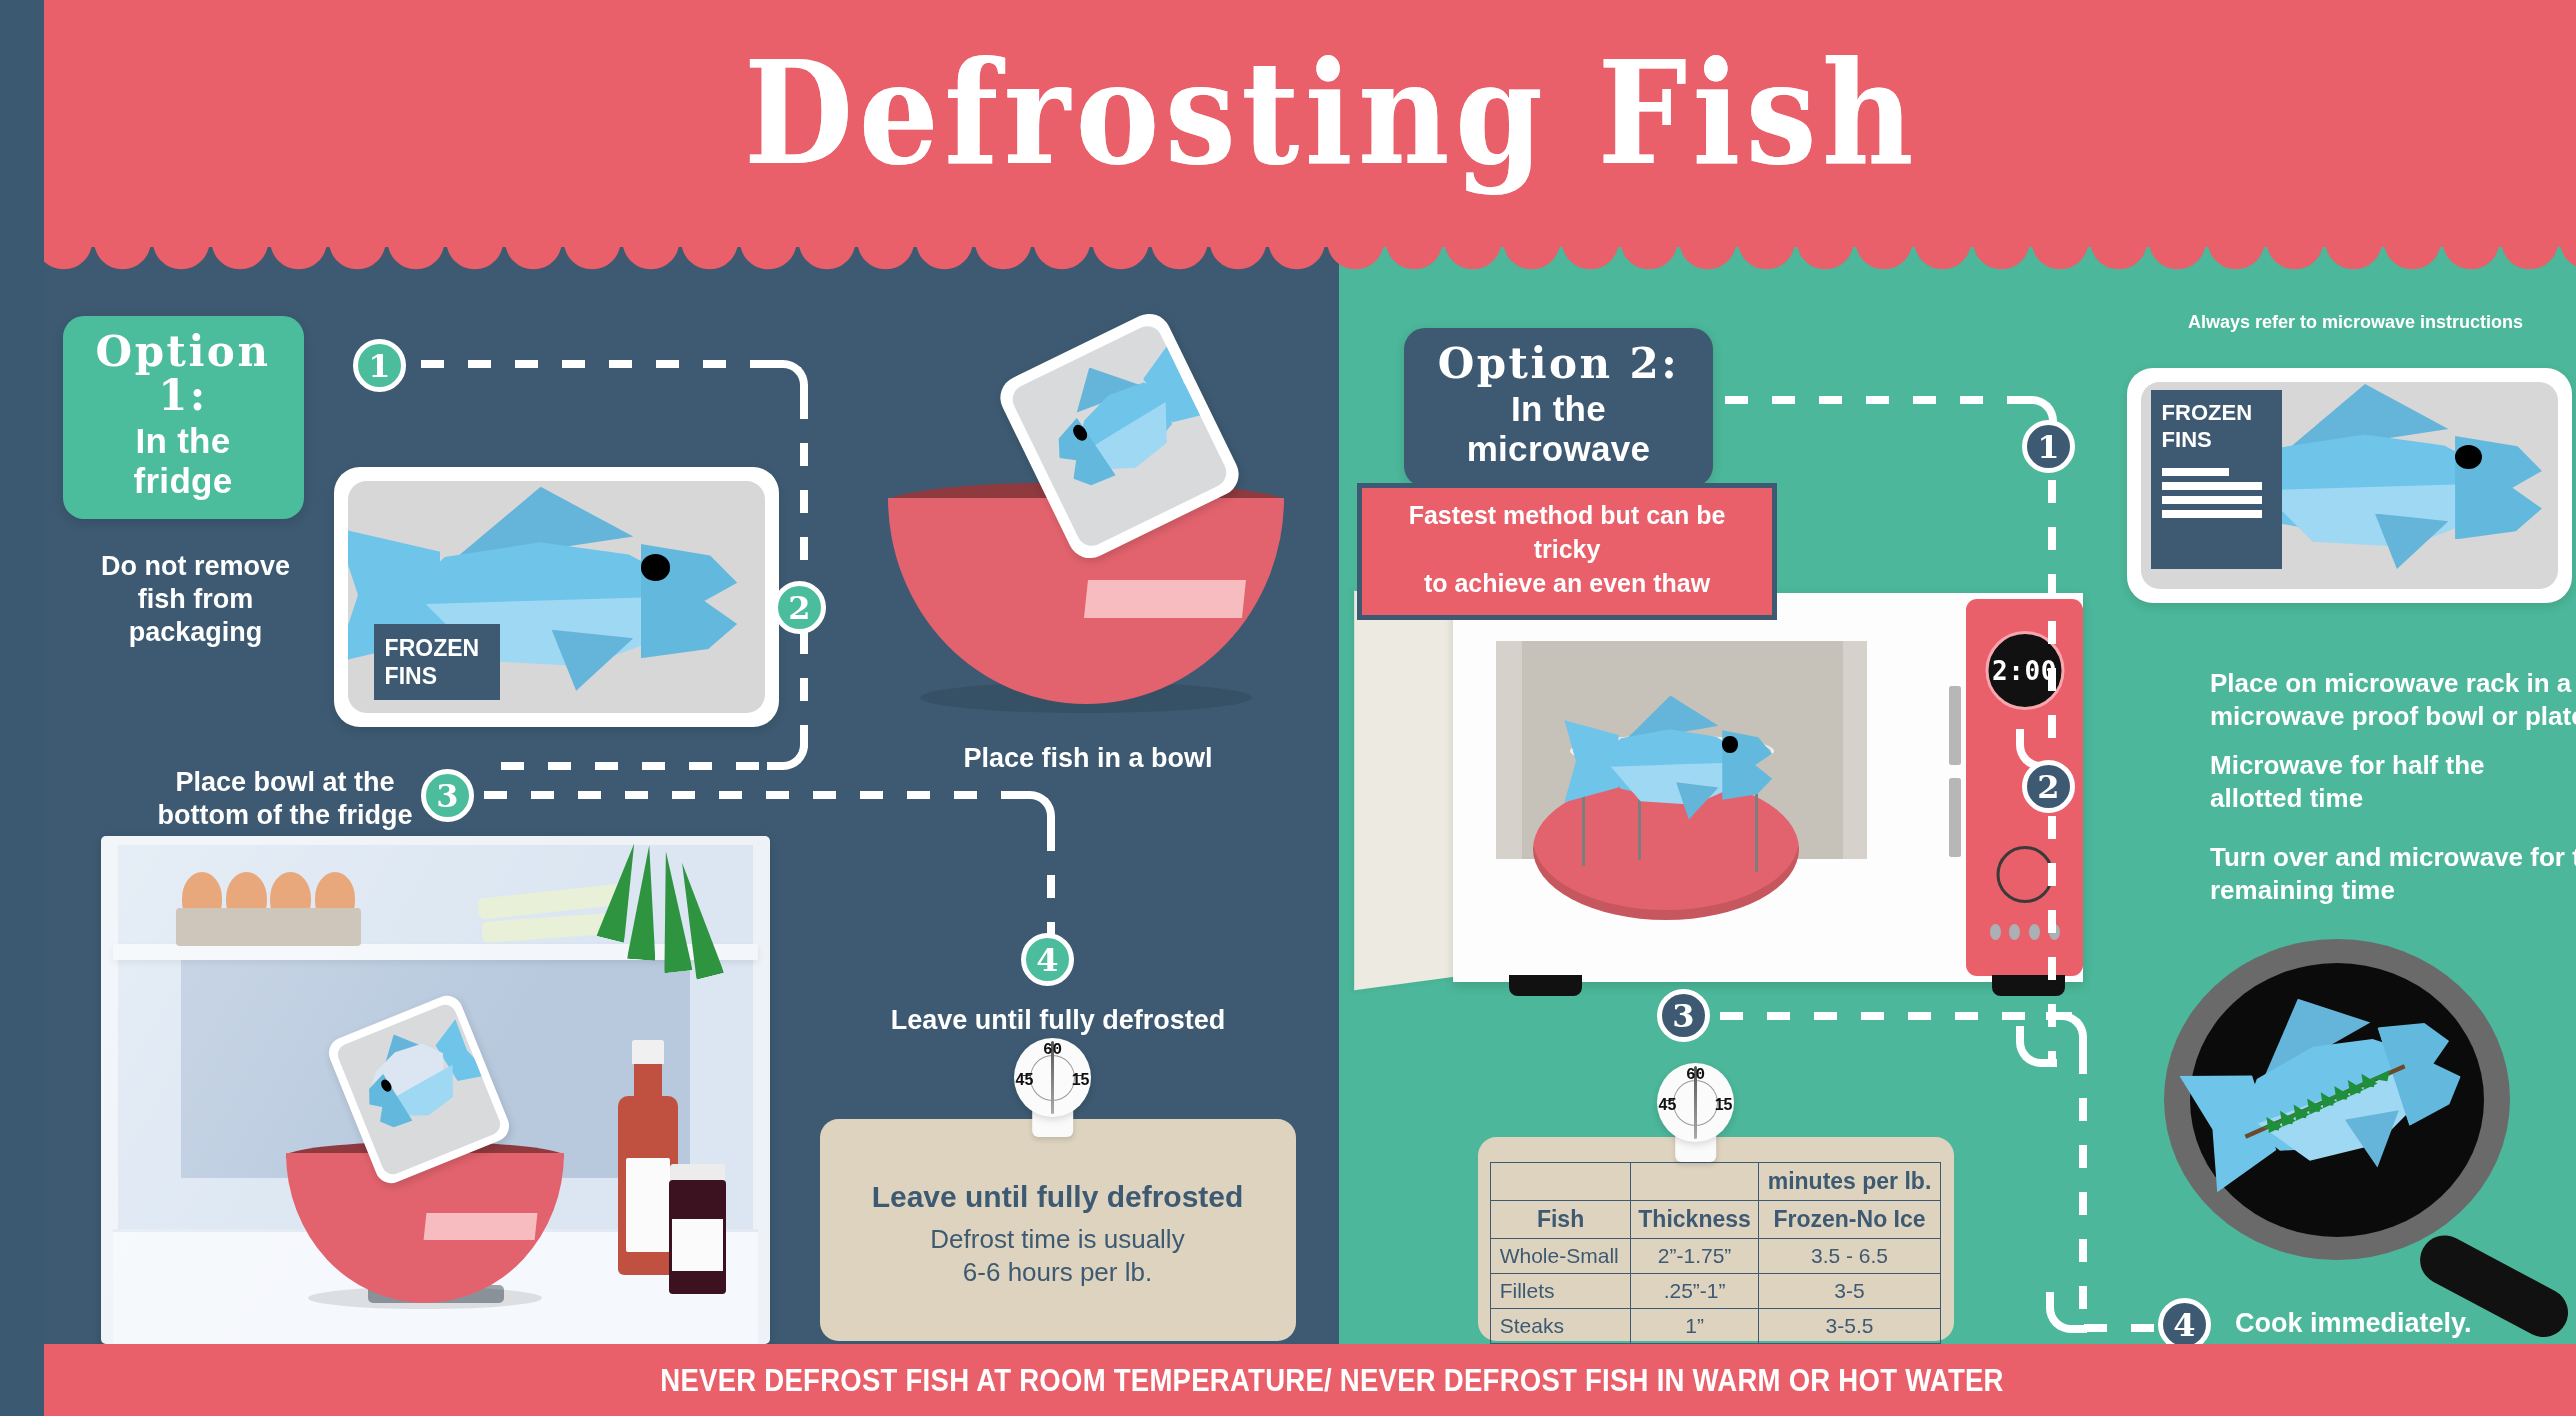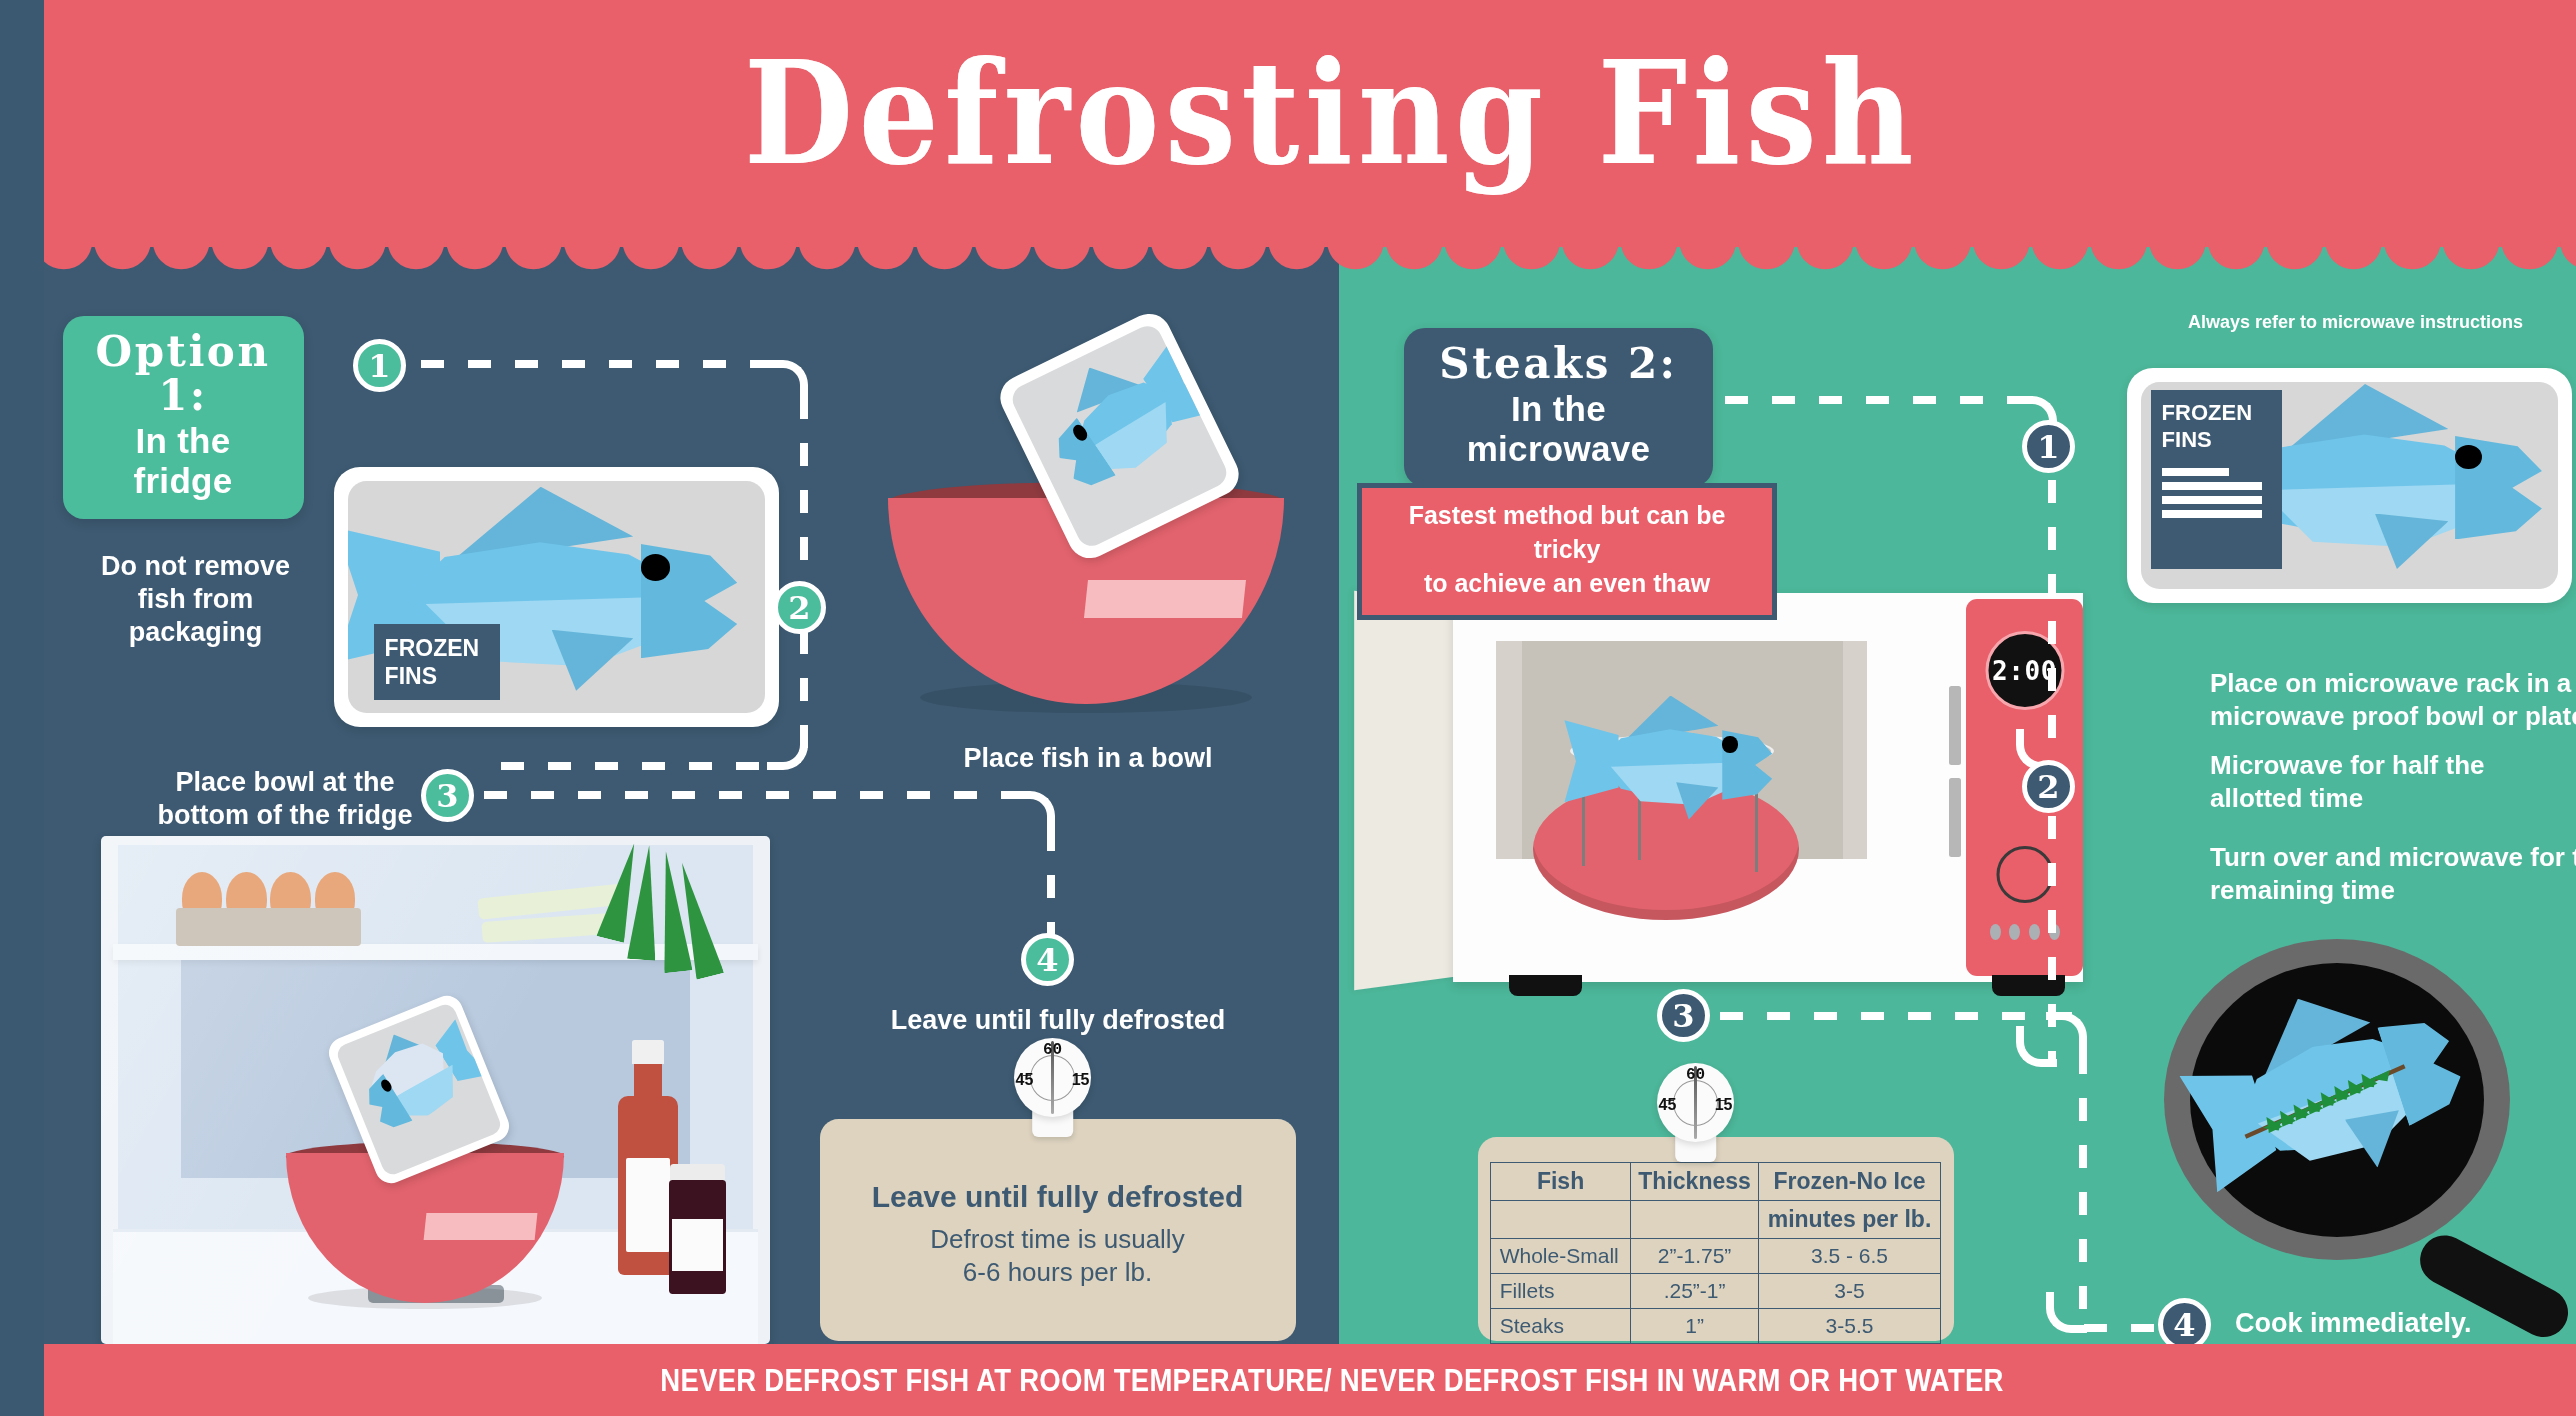--- a/index.html
+++ b/index.html
@@ -471,21 +471,21 @@
       <div class="t t15">15</div>
     </div>
   </div>
   <div id="infobox-text">
     <span class="ib1">Leave until fully defrosted</span>
     <span class="ib2" style="white-space:pre-line;">Defrost time is usually
 6-6 hours per lb.</span>
   </div>
 
   <div class="option-badge" id="opt2">
-    <span class="opt-title">Steaks 2:</span>
+    <span class="opt-title">Option 2:</span>
     <span class="opt-sub">In the microwave</span>
   </div>
 
   <div id="warn">
     <span class="wl">Fastest method but can be tricky</span>
     <span class="wl">to achieve an even thaw</span>
   </div>
 
   <div class="cap" style="left:2058px;top:312px;width:507px;font-size:18px;text-align:center;">Always refer to microwave instructions</div>
 
@@ -594,28 +594,28 @@
       <div class="tick r"></div>
       <div class="t t60">60</div>
       <div class="t t45">45</div>
       <div class="t t15">15</div>
     </div>
   </div>
 
   <table id="tbl">
     <thead>
       <tr>
+        <th></th>
+        <th></th>
+        <th>minutes per lb.</th>
+      </tr>
+      <tr>
         <th>Fish</th>
         <th>Thickness</th>
         <th>Frozen-No Ice</th>
-      </tr>
-      <tr>
-        <th></th>
-        <th></th>
-        <th>minutes per lb.</th>
       </tr>
     </thead>
     <tbody>
       <tr>
         <td class="lcell">Whole-Small</td>
         <td>2”-1.75”</td>
         <td>3.5 - 6.5</td>
       </tr>
       <tr>
         <td class="lcell">Fillets</td>

